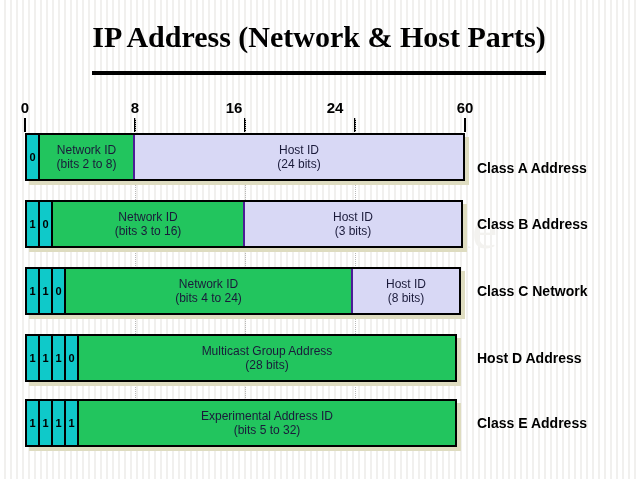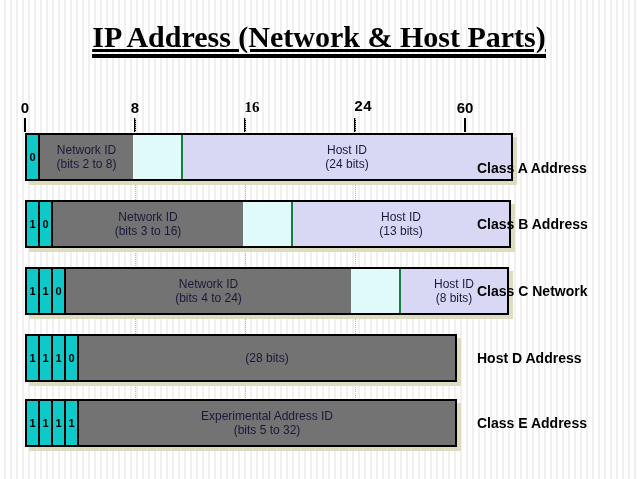--- a/index.html
+++ b/index.html
@@ -55,22 +55,21 @@
     font-family: "Liberation Serif", serif;
     font-weight: bold;
     font-size: 30px;
     color: #000000;
     letter-spacing: 0px;
     z-index: 5;
   }
   #title .tx {
     display: inline-block;
     border-bottom: 4px solid #000;
-    padding-bottom: 0;
-    text-decoration: underline;
+    padding-bottom: 17px;
   }
 
   
   #diagram {
     position: absolute;
     left: 0;
     top: 0;
     width: 638px;
     height: 479px;
     z-index: 3;
@@ -138,24 +137,24 @@
     flex-direction: column;
     align-items: center;
     justify-content: center;
     font-size: 12px;
     color: #1a1a3a;
     line-height: 14px;
     text-align: center;
     flex: 0 0 auto;
     position: relative;
   }
-  .field + .field { border-left: 2px solid #15803d; margin-left: 48px; }
+  .field + .field { border-left: 2px solid #4c1d95; }
   .field .l1 { white-space: nowrap; }
   .field .l2 { white-space: nowrap; }
-  .fill-cyan { background: #737373; }
+  .fill-cyan { background: #22c55e; }
   .fill-lav  { background: #d8d8f5; }
 
   .class-label {
     position: absolute;
     left: 477px;
     font-family: "Liberation Sans", sans-serif;
     font-weight: bold;
     font-size: 14px;
     color: #000;
     white-space: nowrap;
@@ -175,24 +174,24 @@
     <span class="tx">IP Address (Network &amp; Host Parts)</span>
   </div>
 
   <div id="diagram">
     <div id="ruler-layer">
         <div class="ruler-label" style="left: 25px;">0</div>
         <div class="ruler-tick" style="left: 25px;"></div>
         <div class="ruler-label" style="left: 135px;">8</div>
         <div class="ruler-tick" style="left: 135px;"></div>
         <div class="guide" style="left: 135px;"></div>
-        <div class="ruler-label" style="left: 252px; font-family: Liberation Serif, serif;">16</div>
+        <div class="ruler-label" style="left: 234px;">16</div>
         <div class="ruler-tick" style="left: 245px;"></div>
         <div class="guide" style="left: 245px;"></div>
-        <div class="ruler-label" style="left: 363px; font-family: Liberation Mono, monospace;">24</div>
+        <div class="ruler-label" style="left: 335px;">24</div>
         <div class="ruler-tick" style="left: 355px;"></div>
         <div class="guide" style="left: 355px;"></div>
         <div class="ruler-label" style="left: 465px;">60</div>
         <div class="ruler-tick" style="left: 465px;"></div>
       </div>
     <div id="rows-layer">
         <div class="row" style="top: 133px;">
           <div class="bar">
             <div class="bitcell">0</div>
             <div class="field fill-cyan" style="width: 93px;">
@@ -209,21 +208,21 @@
         <div class="row" style="top: 200px;">
           <div class="bar">
             <div class="bitcell">1</div>
             <div class="bitcell">0</div>
             <div class="field fill-cyan" style="width: 190px;">
               <div class="l1">Network ID</div>
               <div class="l2">(bits 3 to 16)</div>
             </div>
             <div class="field fill-lav" style="width: 218px;">
               <div class="l1">Host ID</div>
-              <div class="l2">(13 bits)</div>
+              <div class="l2">(3 bits)</div>
             </div>
           </div>
         </div>
         <div class="class-label" style="top: 200px;">Class B Address</div>
         <div class="row" style="top: 267px;">
           <div class="bar">
             <div class="bitcell">1</div>
             <div class="bitcell">1</div>
             <div class="bitcell">0</div>
             <div class="field fill-cyan" style="width: 285px;">
@@ -237,20 +236,21 @@
           </div>
         </div>
         <div class="class-label" style="top: 267px;">Class C Network</div>
         <div class="row" style="top: 334px;">
           <div class="bar">
             <div class="bitcell">1</div>
             <div class="bitcell">1</div>
             <div class="bitcell">1</div>
             <div class="bitcell">0</div>
             <div class="field fill-cyan" style="width: 376px;">
+              <div class="l1">Multicast Group Address</div>
               <div class="l2">(28 bits)</div>
             </div>
           </div>
         </div>
         <div class="class-label" style="top: 334px;">Host D Address</div>
         <div class="row" style="top: 399px;">
           <div class="bar">
             <div class="bitcell">1</div>
             <div class="bitcell">1</div>
             <div class="bitcell">1</div>

